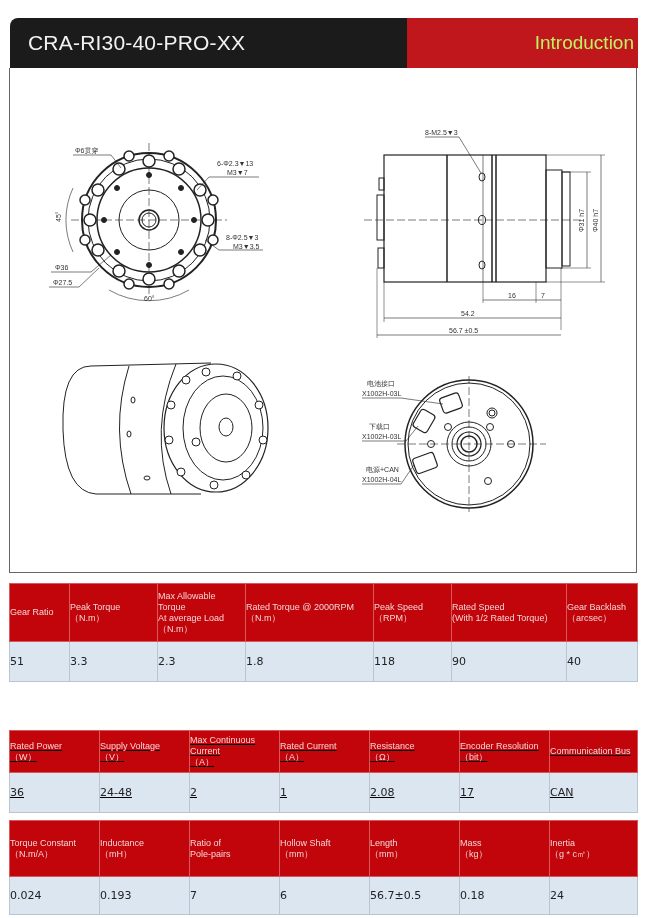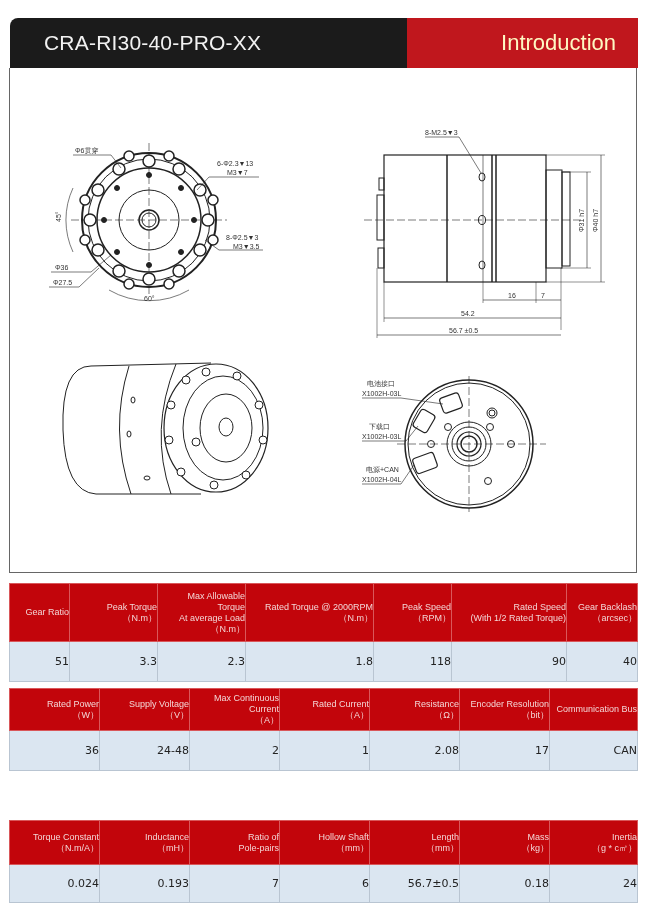--- a/index.html
+++ b/index.html
@@ -1,32 +1,32 @@
 <!DOCTYPE html>
 <html><head>
 <meta charset="utf-8">
 <style>
   html, body { margin:0; padding:0; background:#ffffff; }
   body { width:650px; height:918px; position:relative; overflow:hidden; font-family:"Liberation Sans", sans-serif; }
   .header { position:absolute; left:10px; top:18px; width:628px; height:50px; display:flex; border-radius:8px 0 0 0; overflow:hidden; }
-  .header .left { background:#1b1b1b; width:397px; color:#f2f2f2; font-size:21px; display:flex; align-items:center; padding-left:34px; box-sizing:border-box; letter-spacing:0.2px; }
-  .header .right { background:#c0171d; flex:1; color:#fef9c3; font-size:22px; display:flex; align-items:center; justify-content:flex-end; padding-right:22px; }
+  .header .left { background:#1b1b1b; width:397px; color:#f2f2f2; font-size:21px; display:flex; align-items:center; padding-left:18px; box-sizing:border-box; letter-spacing:0.2px; }
+  .header .right { background:#c0171d; flex:1; color:#bef264; font-size:19px; display:flex; align-items:center; justify-content:flex-end; padding-right:4px; }
   .frame { position:absolute; left:9px; top:68px; width:628px; height:505px; border:1px solid #666; border-top:none; box-sizing:border-box; background:#fff; }
   .frame svg { position:absolute; left:0; top:0; }
   .anno { font-family:"Liberation Sans", sans-serif; font-size:7px; fill:#333; }
   table.spec { position:absolute; left:9px; border-collapse:collapse; table-layout:fixed; }
-  table.spec td { border:1px solid #b9c5d2; text-align:right; vertical-align:middle; padding:0; }
+  table.spec td { border:1px solid #b9c5d2; text-align:left; vertical-align:middle; padding:0; }
   table.spec tr.hdr td { background:#c2050b; color:#f3d6d6; font-size:9px; line-height:11px; border-color:#d9575a; font-family:"Liberation Sans", sans-serif; }
   table.spec tr.val td { background:#dbe6f1; color:#222; font-size:11px; font-family:"DejaVu Sans", sans-serif; }
   .t1 { top:583px; width:628px; }
-  .t2 { top:688px; width:628px; }
+  .t2 { top:730px; width:628px;text-decoration:underline; }
   .t3 { top:820px; width:628px; }
   .t1 tr.hdr { height:58px; } .t1 tr.val { height:40px; }
   .t2 tr.hdr { height:42px; } .t2 tr.val { height:40px; }
-  .t3 tr.hdr { height:44px; } .t3 tr.val { height:38px; }
+  .t3 tr.hdr { height:56px; } .t3 tr.val { height:38px; }
   .hl { white-space:pre-line; display:block; }
 </style>
 </head>
 <body>
 
 <div class="header">
   <div class="left">CRA-RI30-40-PRO-XX</div>
   <div class="right">Introduction</div>
 </div>
 

